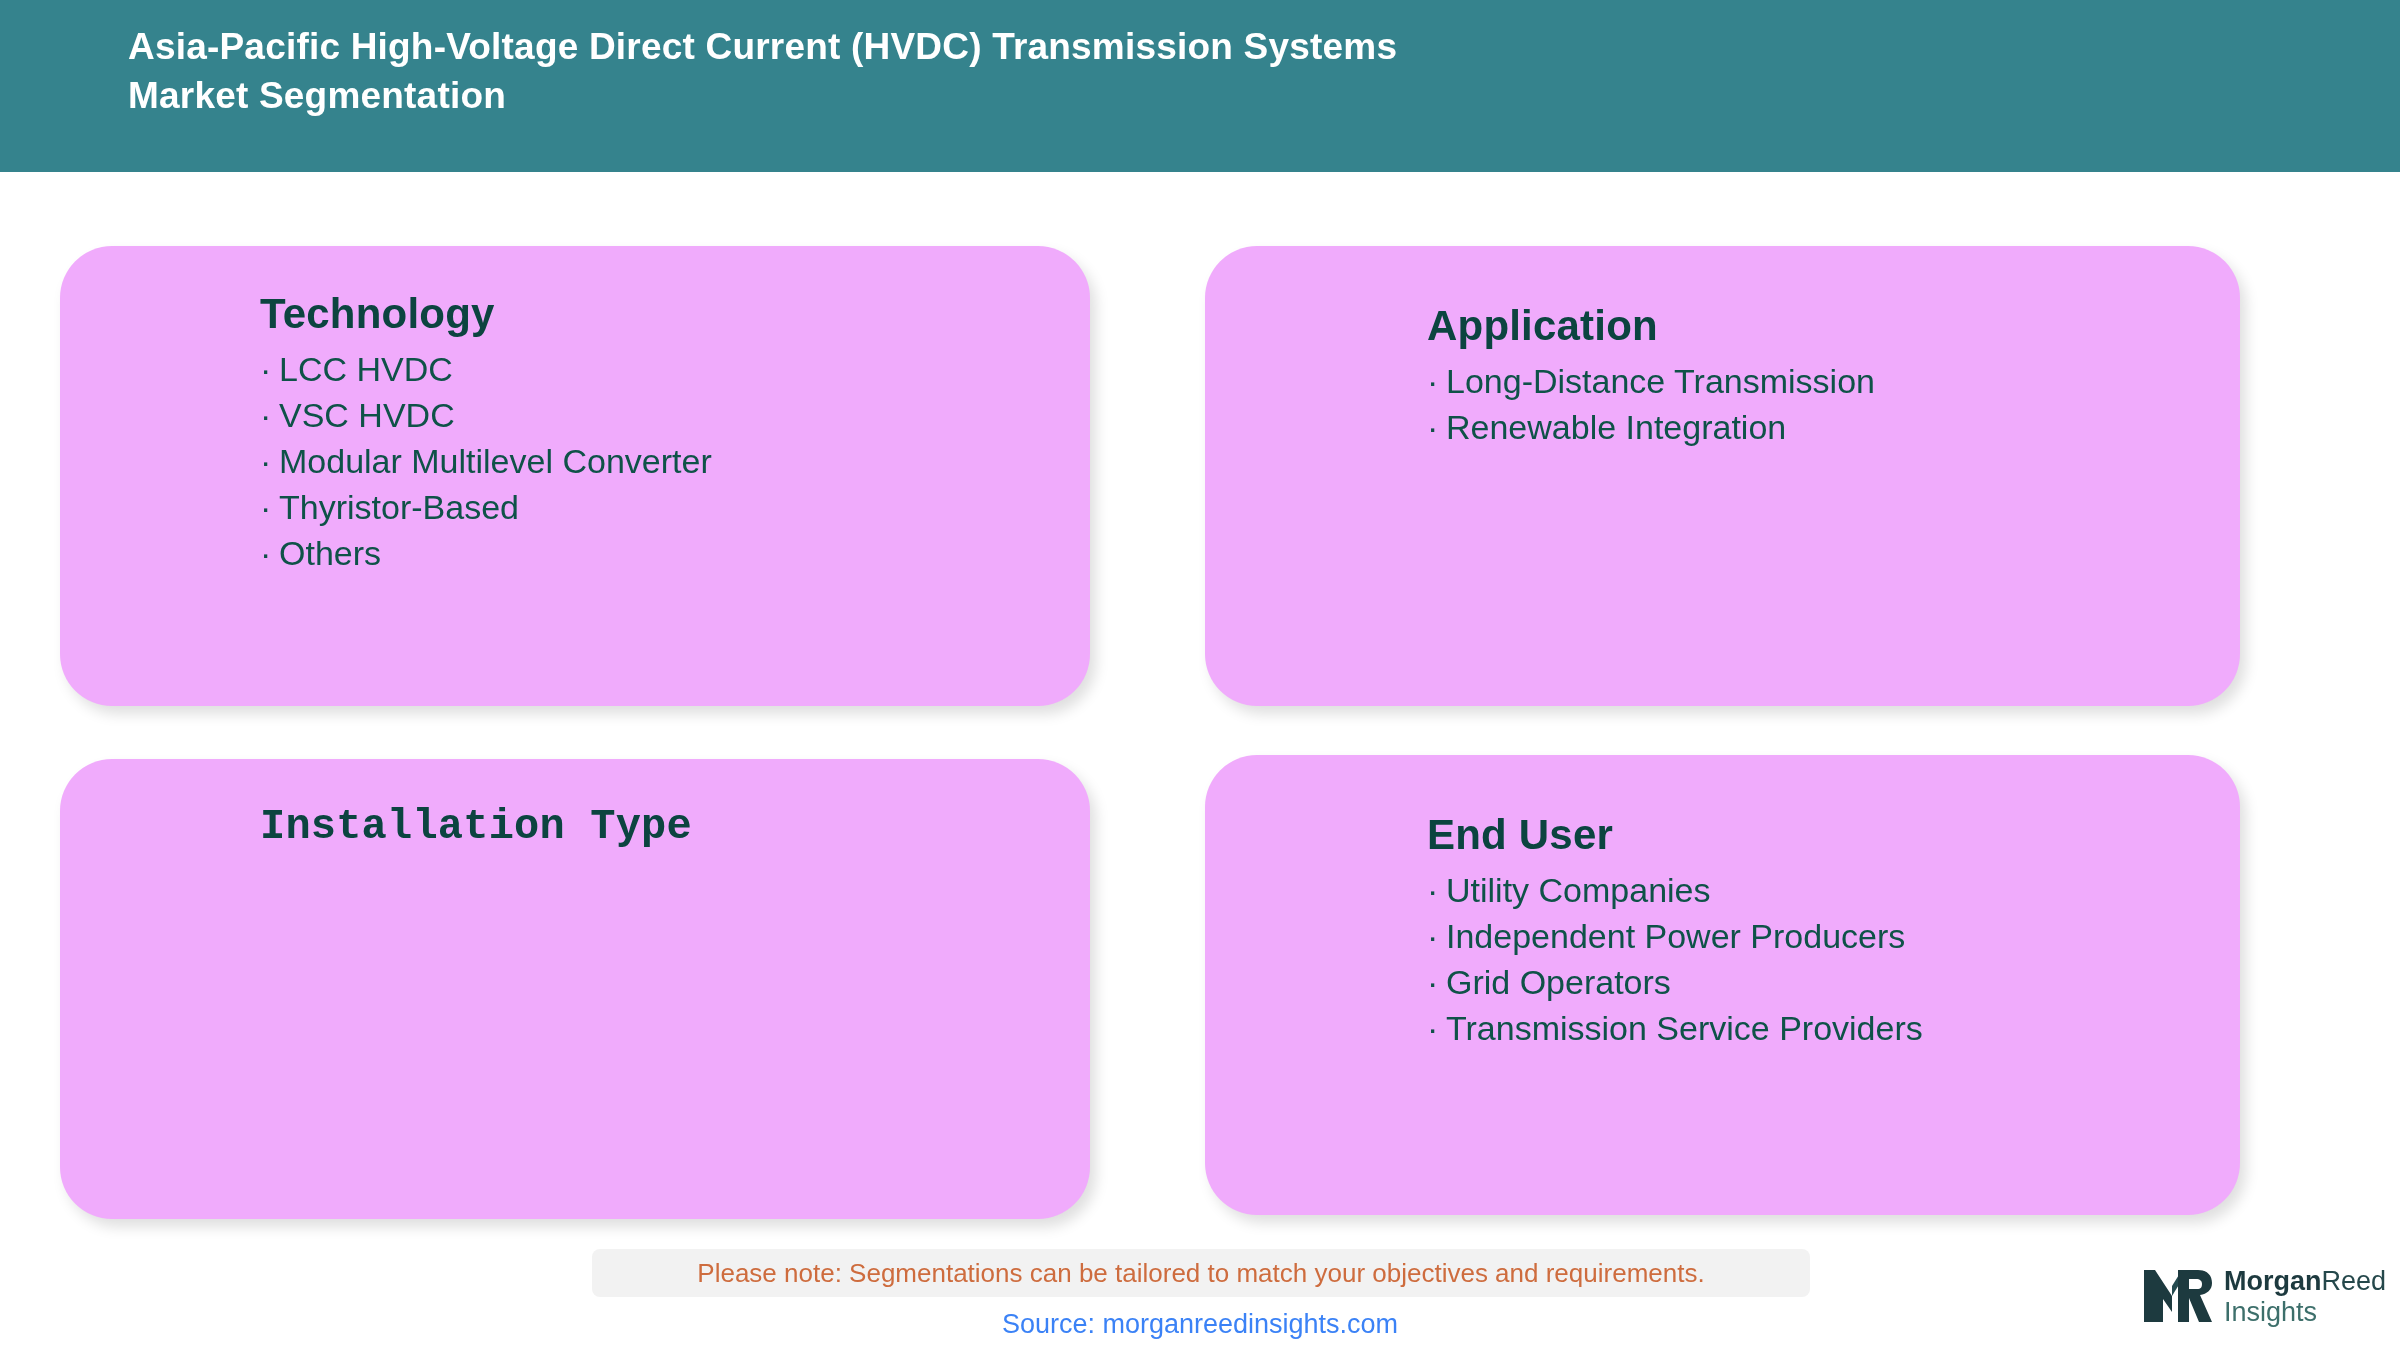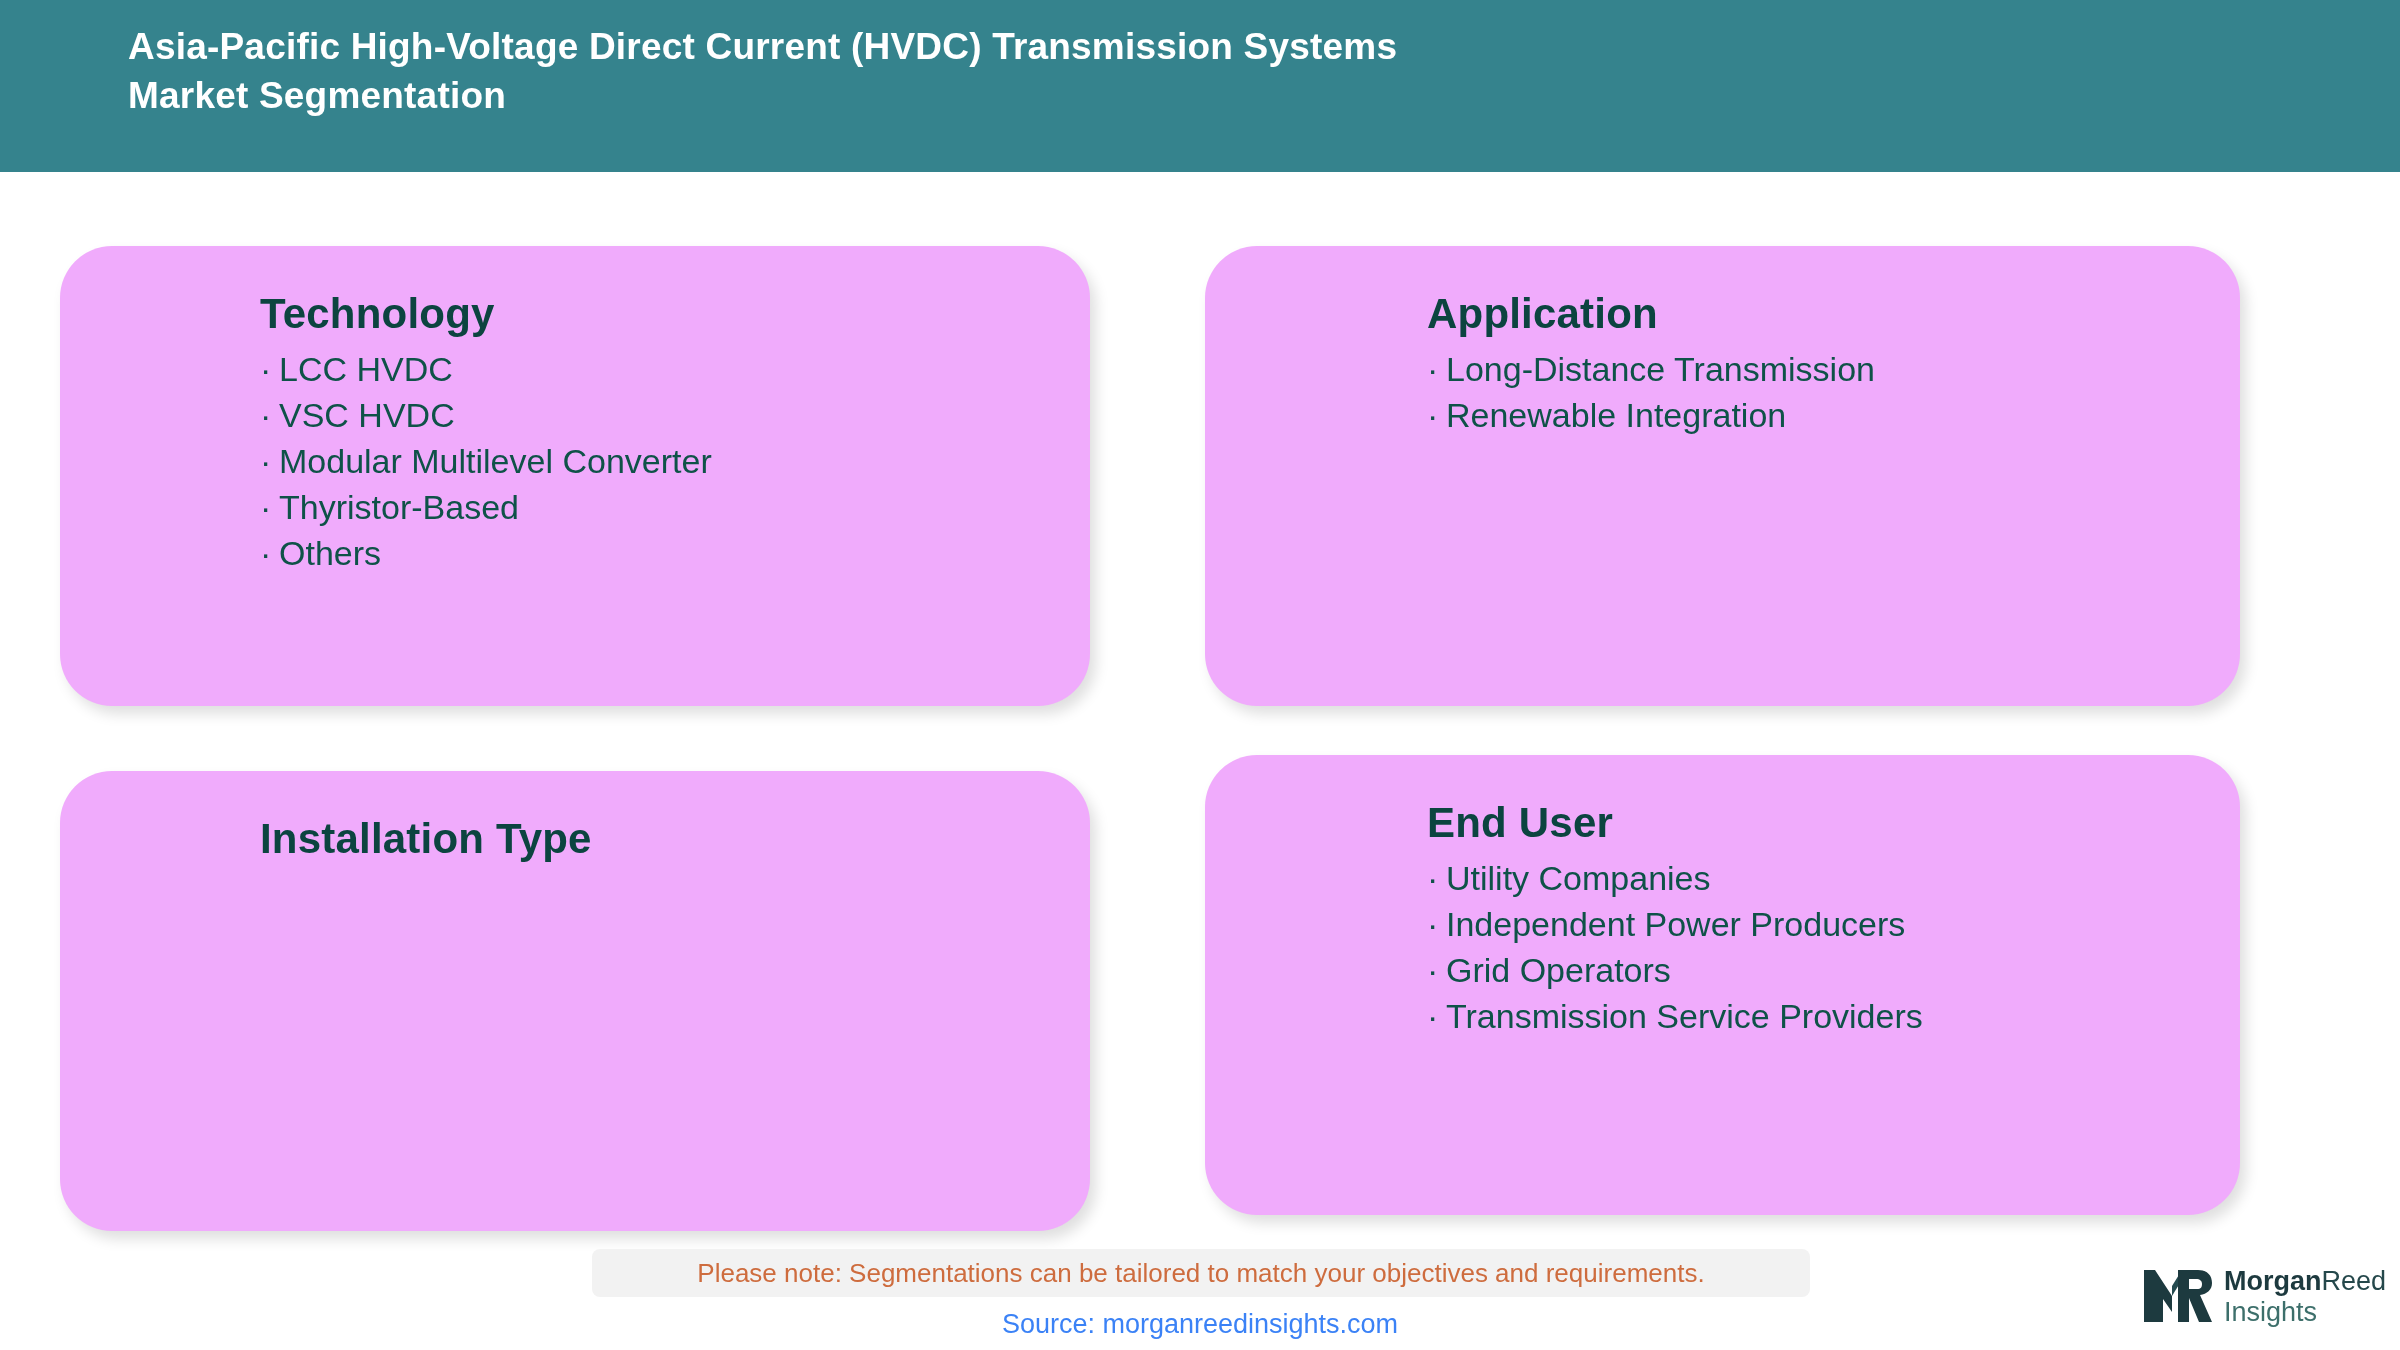--- a/index.html
+++ b/index.html
@@ -47,31 +47,31 @@
   }
   .card {
     position: absolute;
     background: #f0abfc;
     border-radius: 52px;
     box-shadow: 6px 8px 14px rgba(0,0,0,0.13);
     box-sizing: border-box;
   }
   .card.pos-0 { left: 60px;   top: 74px;  width: 1030px; height: 460px; }
   .card.pos-1 { left: 1205px; top: 74px;  width: 1035px; height: 460px; }
-  .card.pos-2 { left: 60px;   top: 599px; width: 1030px; height: 460px; }
+  .card.pos-2 { left: 60px;   top: 587px; width: 1030px; height: 460px; font-family: Liberation Mono, monospace; }
   .card.pos-3 { left: 1205px; top: 583px; width: 1035px; height: 460px; }
 
   .card-inner {
     position: absolute;
     left: 200px;
     top: 42px;
     right: 40px;
   }
   .card.pos-1 .card-inner,
-  .card.pos-3 .card-inner { left: 222px; }
+  .card.pos-3 .card-inner { left: 222px; margin-top: 12px; }
 
   .card-heading {
     color: #0C4440;
     font-size: 42px;
     font-weight: bold;
     line-height: 52px;
     margin: 0 0 6px 0;
     letter-spacing: 0.2px;
   }
   .card-list {

